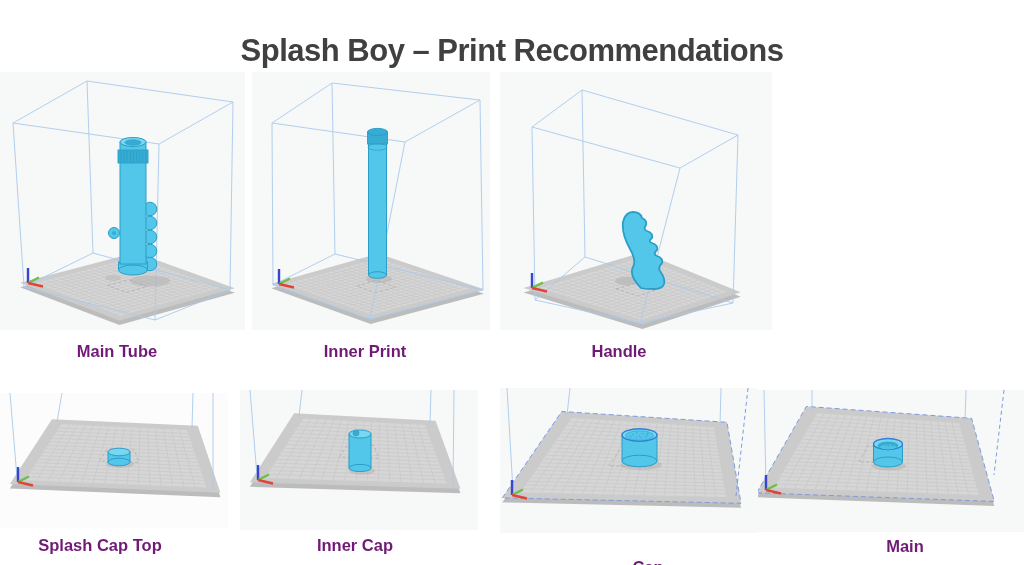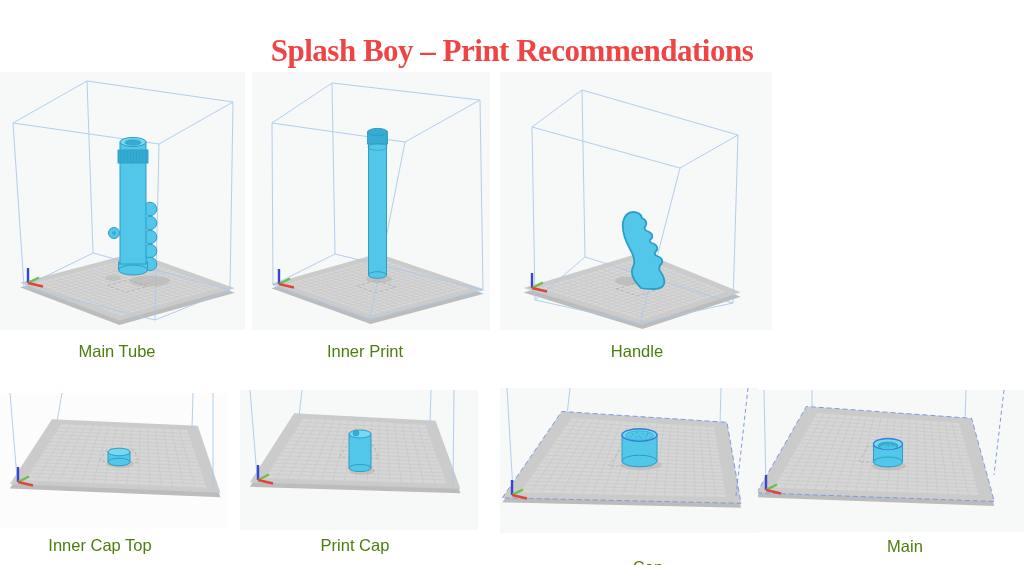--- a/index.html
+++ b/index.html
@@ -1,24 +1,24 @@
 <!DOCTYPE html>
 <html><head>
 <meta charset="utf-8">
 <style>
   html,body{margin:0;padding:0;}
   body{width:1024px;height:565px;background:#ffffff;overflow:hidden;position:relative;
        font-family:"Liberation Sans",sans-serif;}
   .slide{position:absolute;inset:0;background:#ffffff;}
   .title{position:absolute;top:12px;left:0;width:100%;text-align:center;
-         font-size:31px;font-weight:700;letter-spacing:-0.5px;color:#ef4444;font-family:Liberation Serif, serif;}
+         font-size:31px;font-weight:700;letter-spacing:-0.5px;color:#404040;}
   .panel{position:absolute;margin:0;padding:0;}
   .panel svg{display:block;}
-  .caption{position:absolute;transform:translateX(-50%);font-size:16.5px;font-weight:400;
-           color:#4d7c0f;white-space:nowrap;}
+  .caption{position:absolute;transform:translateX(-50%);font-size:16.5px;font-weight:700;
+           color:#701a75;white-space:nowrap;}
 </style>
 </head>
 <body>
 
 <div class="slide">
   <h1 class="title">Splash Boy – Print Recommendations</h1>
 
   <figure class="panel" style="left: 0px; top: 72px; background: rgb(247, 248, 248);">
     <svg width="245" height="258" viewBox="0 0 245 258">
         <g>
@@ -241,18 +241,18 @@
           <circle cx="134.4" cy="55.91" r="0.8" fill="#36ACD2"></circle>
           <circle cx="127.6" cy="56.3" r="0.8" fill="#36ACD2"></circle>
           <circle cx="136" cy="53.57" r="0.8" fill="#36ACD2"></circle>
           <circle cx="131.2" cy="56.56" r="0.8" fill="#36ACD2"></circle>
         </g>
       </svg>
   </figure>
 
   <div class="caption" style="left:117px;top:342px">Main Tube</div>
   <div class="caption" style="left:365px;top:342px">Inner Print</div>
-  <div class="caption" style="left:637px;top:342px">Handle</div>
-  <div class="caption" style="left:100px;top:536px">Inner Cap Top</div>
-  <div class="caption" style="left:355px;top:536px">Print Cap</div>
+  <div class="caption" style="left:619px;top:342px">Handle</div>
+  <div class="caption" style="left:100px;top:536px">Splash Cap Top</div>
+  <div class="caption" style="left:355px;top:536px">Inner Cap</div>
   <div class="caption" style="left:648px;top:558px">Cap</div>
   <div class="caption" style="left:905px;top:537px">Main</div>
 </div>
 
 </body></html>

